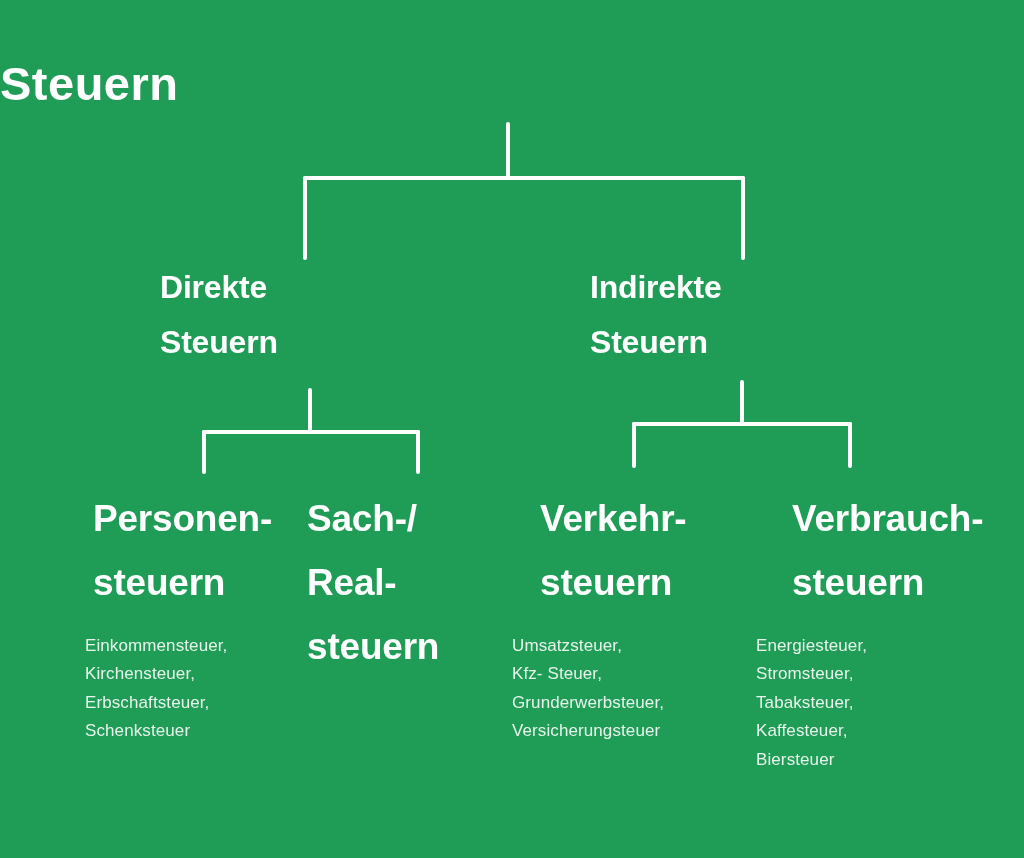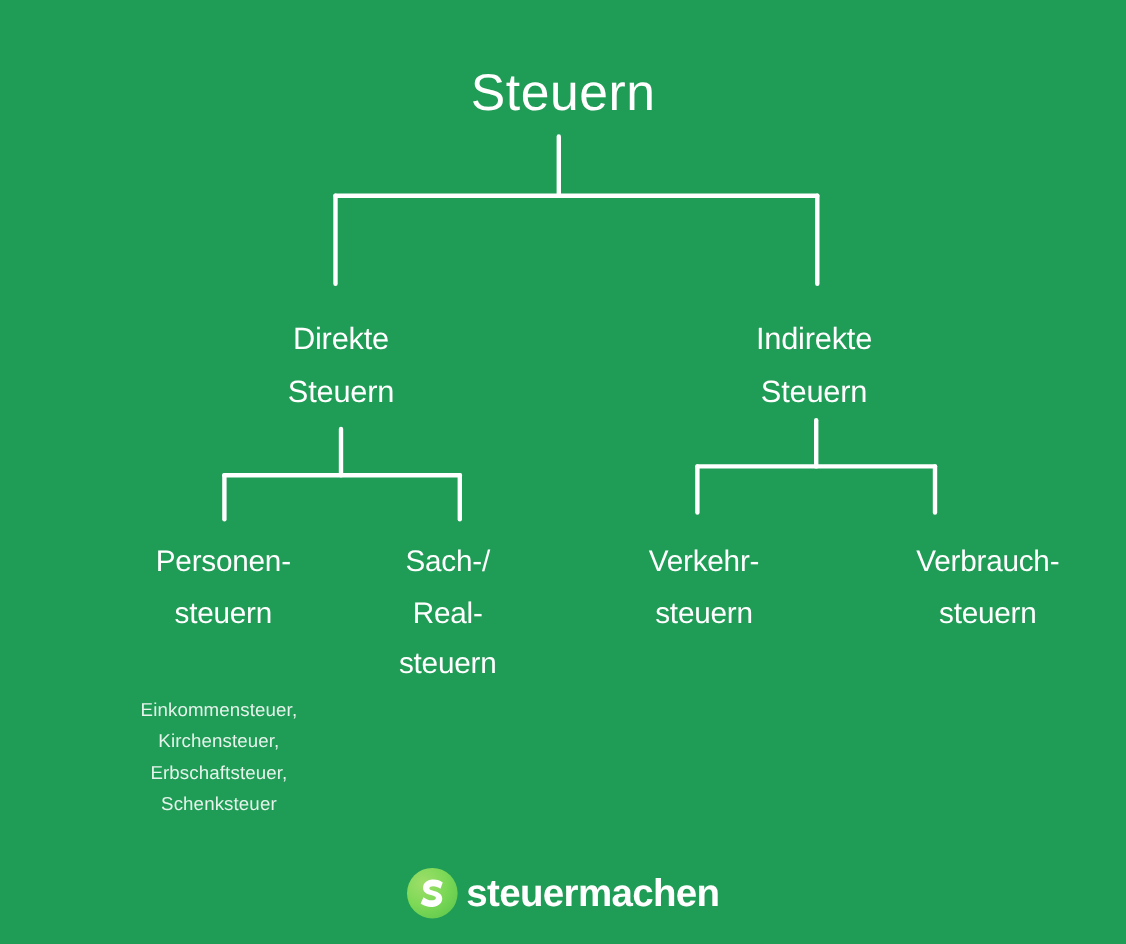--- a/index.html
+++ b/index.html
@@ -46,54 +46,53 @@
   
   .stem-right  { left: 740px;  top: 380px; height: 46px; }
   .bar-right   { left: 632px;  top: 422px; width: 220px; }
   .drop-right-a{ left: 632px;  top: 422px; height: 46px; }
   .drop-right-b{ left: 848px;  top: 422px; height: 46px; }
 
   
   .node {
     position: absolute;
     color: #ffffff;
-    text-align: center;
-    font-weight: normal;
+    text-align: left;
+    font-weight: bold;
     line-height: 1.18;
     letter-spacing: -0.2px;
   }
   .root-node {
     left: 0;
     top: 56px;
     width: 1024px;
     font-size: 47px;
     letter-spacing: 0.5px;
   }
   .l1-node {
-    top: 284px;
-    font-size: 28px;
+    top: 260px;
+    font-size: 32px;
     line-height: 1.72;
   }
   .l1-left  { left: 160px; width: 300px; }
   .l1-right { left: 590px; width: 300px; }
 
   .l2-node {
     top: 487px;
-    font-size: 27px;
+    font-size: 37px;
     line-height: 1.73;
   }
   .l2-c1 { left:  93px; width: 220px; }
   .l2-c2 { left: 307px; width: 200px; }
   .l2-c3 { left: 540px; width: 200px; }
   .l2-c4 { left: 792px; width: 212px; }
 
   .detail {
     position: absolute;
     color: #e6f4ec;
-    text-align: center;
     font-weight: normal;
     font-size: 17px;
     line-height: 1.67;
     letter-spacing: 0.1px;
   }
   .d1 { left:  85px; top: 632px; width: 228px; }
   .d2 { left: 317px; top: 632px; width: 204px; }
   .d3 { left: 512px; top: 632px; width: 240px; }
   .d4 { left: 756px; top: 632px; width: 200px; }
 
@@ -154,23 +153,17 @@
 
   <div class="node l1-node l1-left">Direkte<br>Steuern</div>
   <div class="node l1-node l1-right">Indirekte<br>Steuern</div>
 
   <div class="node l2-node l2-c1">Personen-<br>steuern</div>
   <div class="node l2-node l2-c2">Sach-/<br>Real-<br>steuern</div>
   <div class="node l2-node l2-c3">Verkehr-<br>steuern</div>
   <div class="node l2-node l2-c4">Verbrauch-<br>steuern</div>
 
   <div class="detail d1">Einkommensteuer,<br>Kirchensteuer,<br>Erbschaftsteuer,<br>Schenksteuer</div>
+  <div class="detail d3">Umsatzsteuer,<br>Kfz- Steuer,<br>Grunderwerbsteuer,<br>Versicherungsteuer</div>
+  <div class="detail d4">Energiesteuer,<br>Stromsteuer,<br>Tabaksteuer,<br>Kaffesteuer,<br>Biersteuer</div>
 
-  <div class="logo">
-    <div class="logo-mark">
-      <svg class="swoosh" viewBox="0 0 46 46" xmlns="http://www.w3.org/2000/svg" aria-hidden="true">
-        <path d="M32.5 13.2c-2.6-2.1-6.2-3.0-9.6-2.6-4.6 0.5-8.0 3.3-8.3 6.9-0.3 3.6 2.4 6.0 7.2 7.2 3.4 0.85 4.6 1.6 4.5 2.7-0.1 1.2-1.7 2.1-3.9 2.1-2.6 0-5.2-1.0-7.4-2.8l-2.6 5.6c2.9 2.2 6.8 3.4 10.6 3.2 5.0-0.25 8.7-3.1 9.0-7.0 0.3-3.8-2.3-6.2-7.5-7.5-3.2-0.8-4.3-1.45-4.2-2.5 0.1-1.05 1.5-1.8 3.5-1.8 2.3 0 4.7 0.85 6.6 2.3z" fill="#ffffff"></path>
-      </svg>
-    </div>
-    <div class="logo-text">steuermachen</div>
-  </div>
 
 </div>
 
 </body></html>

